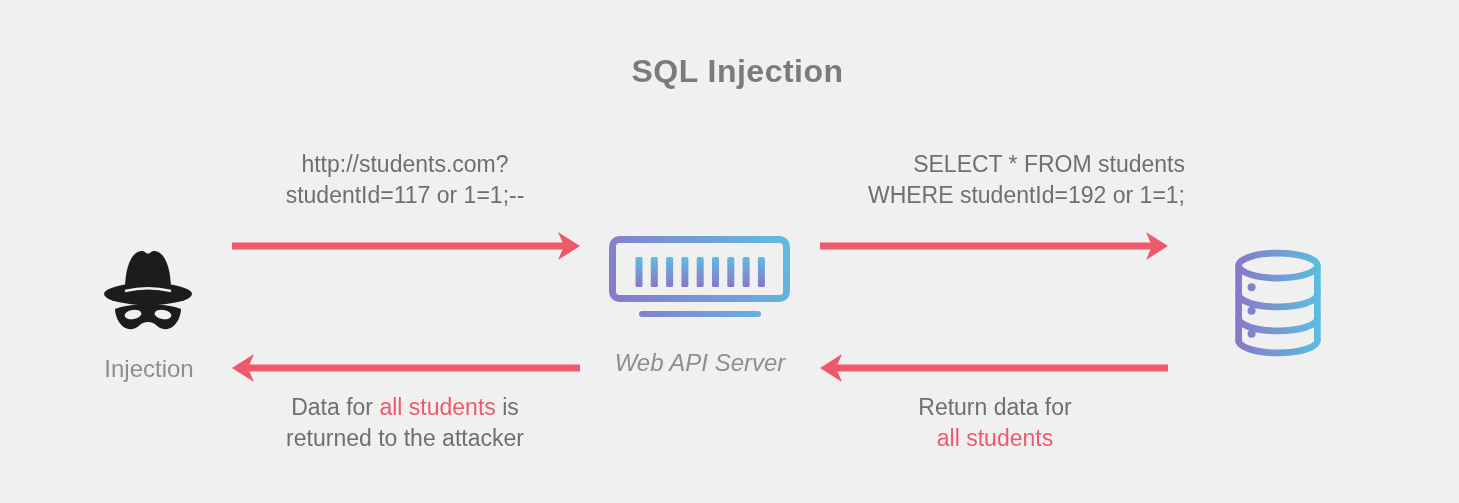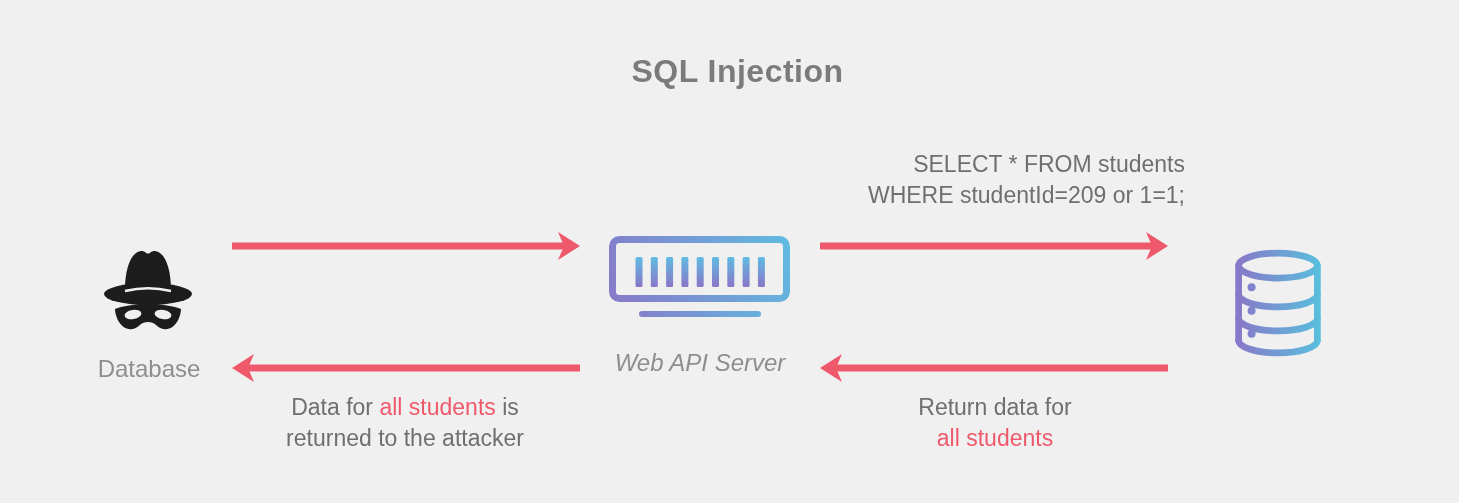--- a/index.html
+++ b/index.html
@@ -44,24 +44,28 @@
   #arrow-resp-api { left:232px; top:350px; }
   #arrow-resp-db  { left:820px; top:350px; }
 </style>
 </head>
 <body>
 
 <div class="canvas">
 
   <div class="title">SQL Injection</div>
 
+  <div class="msg" id="msg-request">
+    <div>http://students.com?</div>
+    <div>studentId=117 or 1=1;--</div>
+  </div>
 
   <div class="msg" id="msg-query">
     <div>SELECT * FROM students</div>
-    <div>WHERE studentId=209 or 1=1;</div>
+    <div>WHERE studentId=192 or 1=1;</div>
   </div>
 
   <div class="msg" id="msg-resp-attacker">
     <div><span>Data for </span><span class="hl">all students</span><span> is</span></div>
     <div>returned to the attacker</div>
   </div>
 
   <div class="msg" id="msg-resp-db">
     <div>Return data for</div>
     <div class="hl">all students</div>
@@ -87,21 +91,21 @@
   <svg class="icon" style="left:94px; top:244px;" width="108" height="90" viewBox="0 0 108 90">
     <g fill="var(--icon-black,#1c1c1c)">
       <ellipse cx="54" cy="50" rx="44" ry="11"></ellipse>
       <path d="M31,46 C31,22 38,8 47,7 C51,6.6 51.5,9.5 54,9.5 C56.5,9.5 57,6.6 61,7 C70,8 77,22 77,46 Z"></path>
       <path d="M31,47 Q54,41.5 77,47" fill="none" stroke="var(--bg,#f1f0f1)" stroke-width="2.5"></path>
       <path d="M21,65 C34,58.5 74,58.5 87,65 C87,67 86.5,69.5 85.9,71.5 C83,81.5 75,87.5 67.5,84.6 C62.5,82.6 61,78 54,78 C47,78 45.5,82.6 40.5,84.6 C33,87.5 25,81.5 22.1,71.5 C21.5,69.5 21,67 21,65 Z"></path>
       <ellipse cx="39" cy="70.5" rx="8.5" ry="4.6" fill="var(--bg,#f1f0f1)" transform="rotate(-9 39 70.5)"></ellipse>
       <ellipse cx="69" cy="70.5" rx="8.5" ry="4.6" fill="var(--bg,#f1f0f1)" transform="rotate(9 69 70.5)"></ellipse>
     </g>
   </svg>
-  <div class="node-label" id="label-attacker">Database</div>
+  <div class="node-label" id="label-attacker">Injection</div>
 
   <svg class="icon" style="left:609px; top:236px;" width="181" height="82" viewBox="0 0 181 82">
     <defs>
       <linearGradient id="gradSrv" gradientUnits="userSpaceOnUse" x1="0" y1="82" x2="181" y2="0">
         <stop offset="0" style="stop-color:var(--grad-purple,#8a76c8)"></stop>
         <stop offset="1" style="stop-color:var(--grad-blue,#5fbce2)"></stop>
       </linearGradient>
       <linearGradient id="gradSrvH" gradientUnits="userSpaceOnUse" x1="0" y1="0" x2="181" y2="0">
         <stop offset="0" style="stop-color:var(--grad-purple,#8a76c8)"></stop>
         <stop offset="1" style="stop-color:var(--grad-blue,#5fbce2)"></stop>

